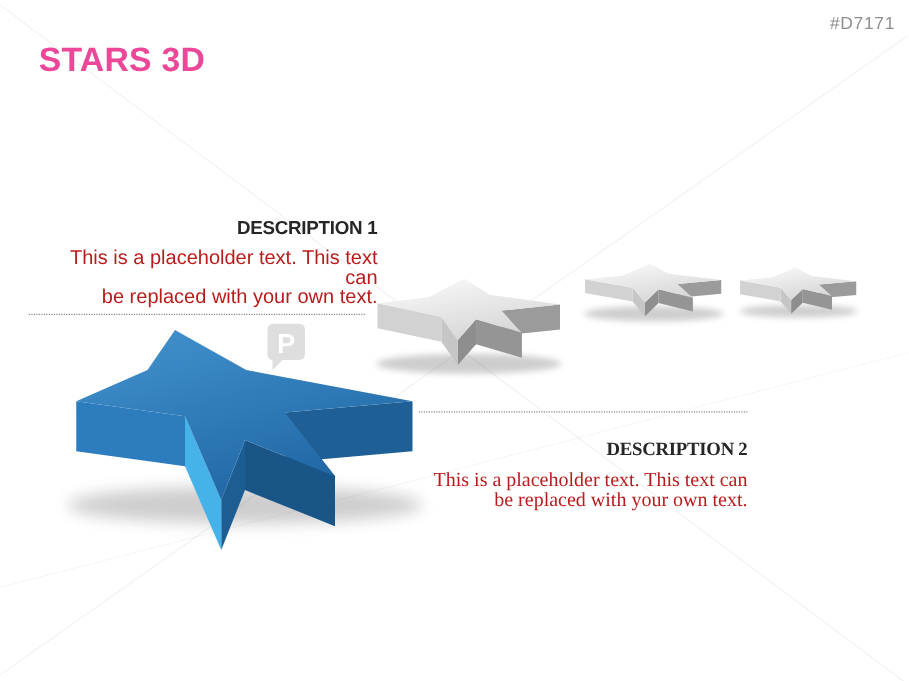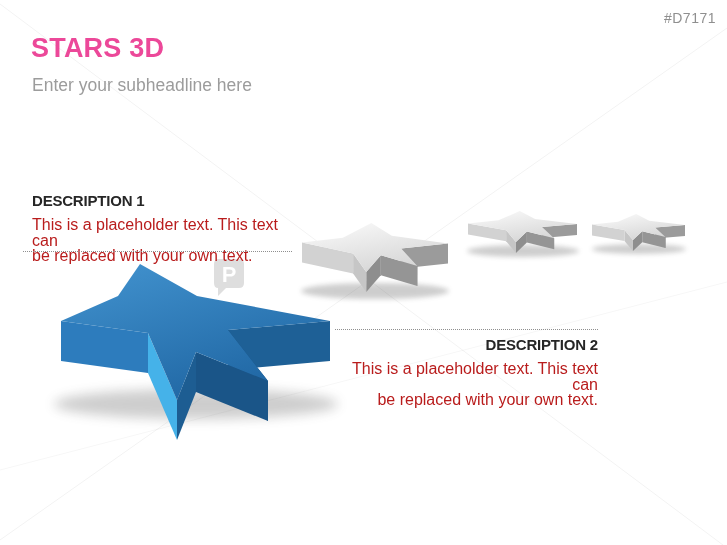--- a/index.html
+++ b/index.html
@@ -17,22 +17,22 @@
     font-size:27px;font-weight:600;color:#ec4899;letter-spacing:0.2px;
   }
   .subheadline{
     position:absolute;left:32px;top:75px;z-index:5;
     font-size:17.5px;color:#9c9c9c;
   }
   .desc{position:absolute;z-index:5;}
   .desc-heading{font-size:15px;font-weight:700;color:#262626;letter-spacing:-0.2px;}
   .desc-body{margin-top:8px;font-size:16px;line-height:15.5px;color:#b91c1c;}
   .desc-body span{display:block;}
-  .desc1{left:32px;top:192px;width:270px;text-align:left;}
-  .desc2{left:335px;top:336px;width:263px;text-align:right;}
+  .desc1{left:32px;top:174px;width:270px;text-align:right;}
+  .desc2{left:335px;top:352px;width:263px;text-align:right;font-family:Liberation Serif, serif;}
   .dotline{position:absolute;z-index:5;border-bottom:1px dotted #8f8f8f;height:0;}
   .dotline1{left:23px;top:251px;width:269px;}
   .dotline2{left:335px;top:329px;width:263px;}
   .stars-svg{position:absolute;left:0;top:0;z-index:2;}
   .watermark{
     position:absolute;left:212px;top:258px;z-index:4;
     display:flex;align-items:flex-start;pointer-events:none;
   }
   .wm-text{
     margin-left:12px;margin-top:1px;
@@ -47,21 +47,20 @@
 
   <svg class="bg-lines" width="727" height="545">
     <line x1="0" y1="4" x2="727" y2="548" stroke="#000" stroke-opacity="0.05"></line>
     <line x1="0" y1="540" x2="727" y2="28" stroke="#000" stroke-opacity="0.05"></line>
     <line x1="0" y1="470" x2="727" y2="282" stroke="#000" stroke-opacity="0.035"></line>
   </svg>
 
   <div class="product-code">#D7171</div>
 
   <div class="title">STARS 3D</div>
-  <div class="subheadline">Enter your subheadline here</div>
 
   <svg class="stars-svg" id="stars-svg" width="727" height="545">
       <defs>
         <linearGradient id="grad-blue" x1="0" y1="0" x2="0.55" y2="1">
           <stop offset="0" stop-color="#4394d0"></stop>
           <stop offset="1" stop-color="#2067a4"></stop>
         </linearGradient>
         <linearGradient id="grad-gray" x1="0" y1="0" x2="0.55" y2="1">
           <stop offset="0" stop-color="#fcfcfc"></stop>
           <stop offset="1" stop-color="#d6d6d6"></stop>

